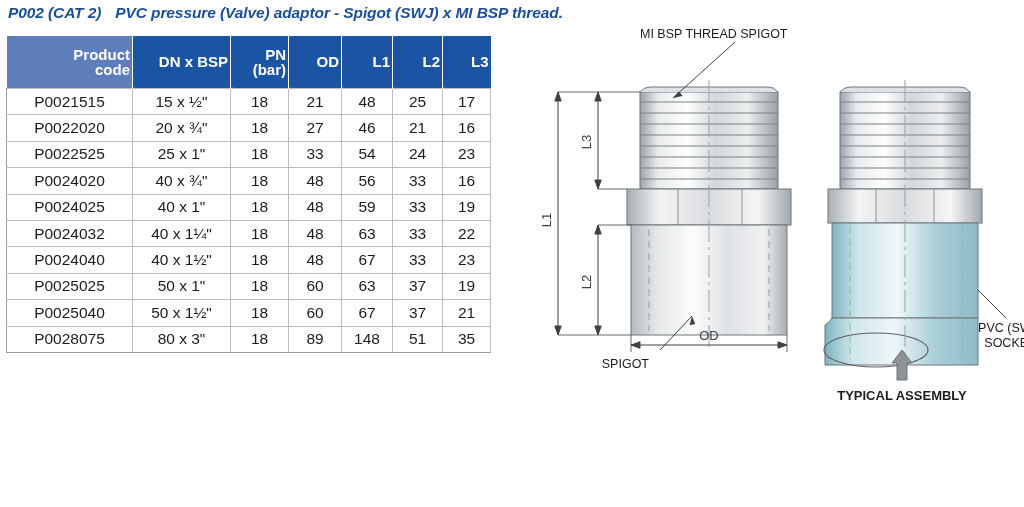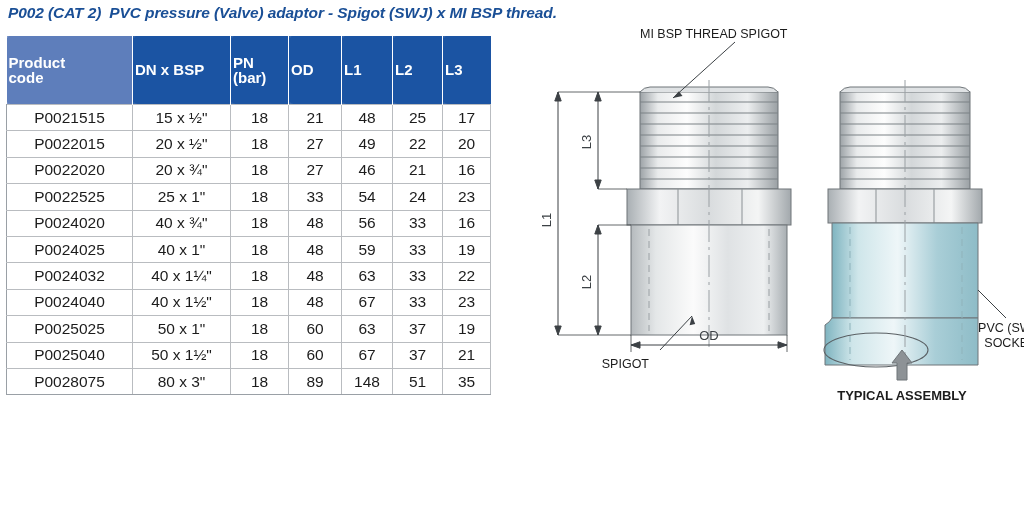--- a/index.html
+++ b/index.html
@@ -21,21 +21,21 @@
     position: absolute;
     left: 8px;
     top: 4px;
     font-size: 15.5px;
     font-weight: bold;
     font-style: italic;
     color: #1a4f96;
     letter-spacing: -0.1px;
     white-space: nowrap;
   }
-  #page-title .title-code { margin-right: 8px; }
+  #page-title .title-code { margin-right: 14px; }
 
   
   #spec-table-wrap {
     position: absolute;
     left: 6px;
     top: 36px;
     width: 484px;
   }
   table.spec {
     border-collapse: collapse;
@@ -49,26 +49,26 @@
   table.spec col.c-od   { width: 53px;  }
   table.spec col.c-l1   { width: 51px;  }
   table.spec col.c-l2   { width: 50px;  }
   table.spec col.c-l3   { width: 48px;  }
 
   table.spec thead th {
     height: 52px;
     color: #ffffff;
     font-size: 15px;
     font-weight: bold;
-    text-align: left;
+    text-align: right;
     vertical-align: middle;
     border-left: 1px solid #ffffff;
     border-right: 1px solid #ffffff;
     line-height: 1.02;
-    padding: 8px 2px;
+    padding: 0 2px;
     position: relative;
     background-color: #1b54a3;
     background-image:
        linear-gradient(122deg, rgba(255,255,255,0.10) 0 1.5px, rgba(255,255,255,0) 1.5px 26px),
        linear-gradient(61deg,  rgba(255,255,255,0.09) 0 1.5px, rgba(255,255,255,0) 1.5px 34px),
        linear-gradient(14deg,  rgba(255,255,255,0.07) 0 1.2px, rgba(255,255,255,0) 1.2px 19px),
        linear-gradient(160deg, rgba(255,255,255,0.06) 0 1.2px, rgba(255,255,255,0) 1.2px 23px);
   }
   table.spec thead th.th-code {
     background-color: #5e7ebb;
@@ -143,29 +143,20 @@
     </thead>
     <tbody id="spec-tbody">
         <tr>
           <td>P0021515</td>
           <td>15 x ½"</td>
           <td>18</td>
           <td>21</td>
           <td>48</td>
           <td>25</td>
           <td>17</td>
-        </tr>
-        <tr>
-          <td>P0022015</td>
-          <td>20 x ½"</td>
-          <td>18</td>
-          <td>27</td>
-          <td>49</td>
-          <td>22</td>
-          <td>20</td>
         </tr>
         <tr>
           <td>P0022020</td>
           <td>20 x ¾"</td>
           <td>18</td>
           <td>27</td>
           <td>46</td>
           <td>21</td>
           <td>16</td>
         </tr>

